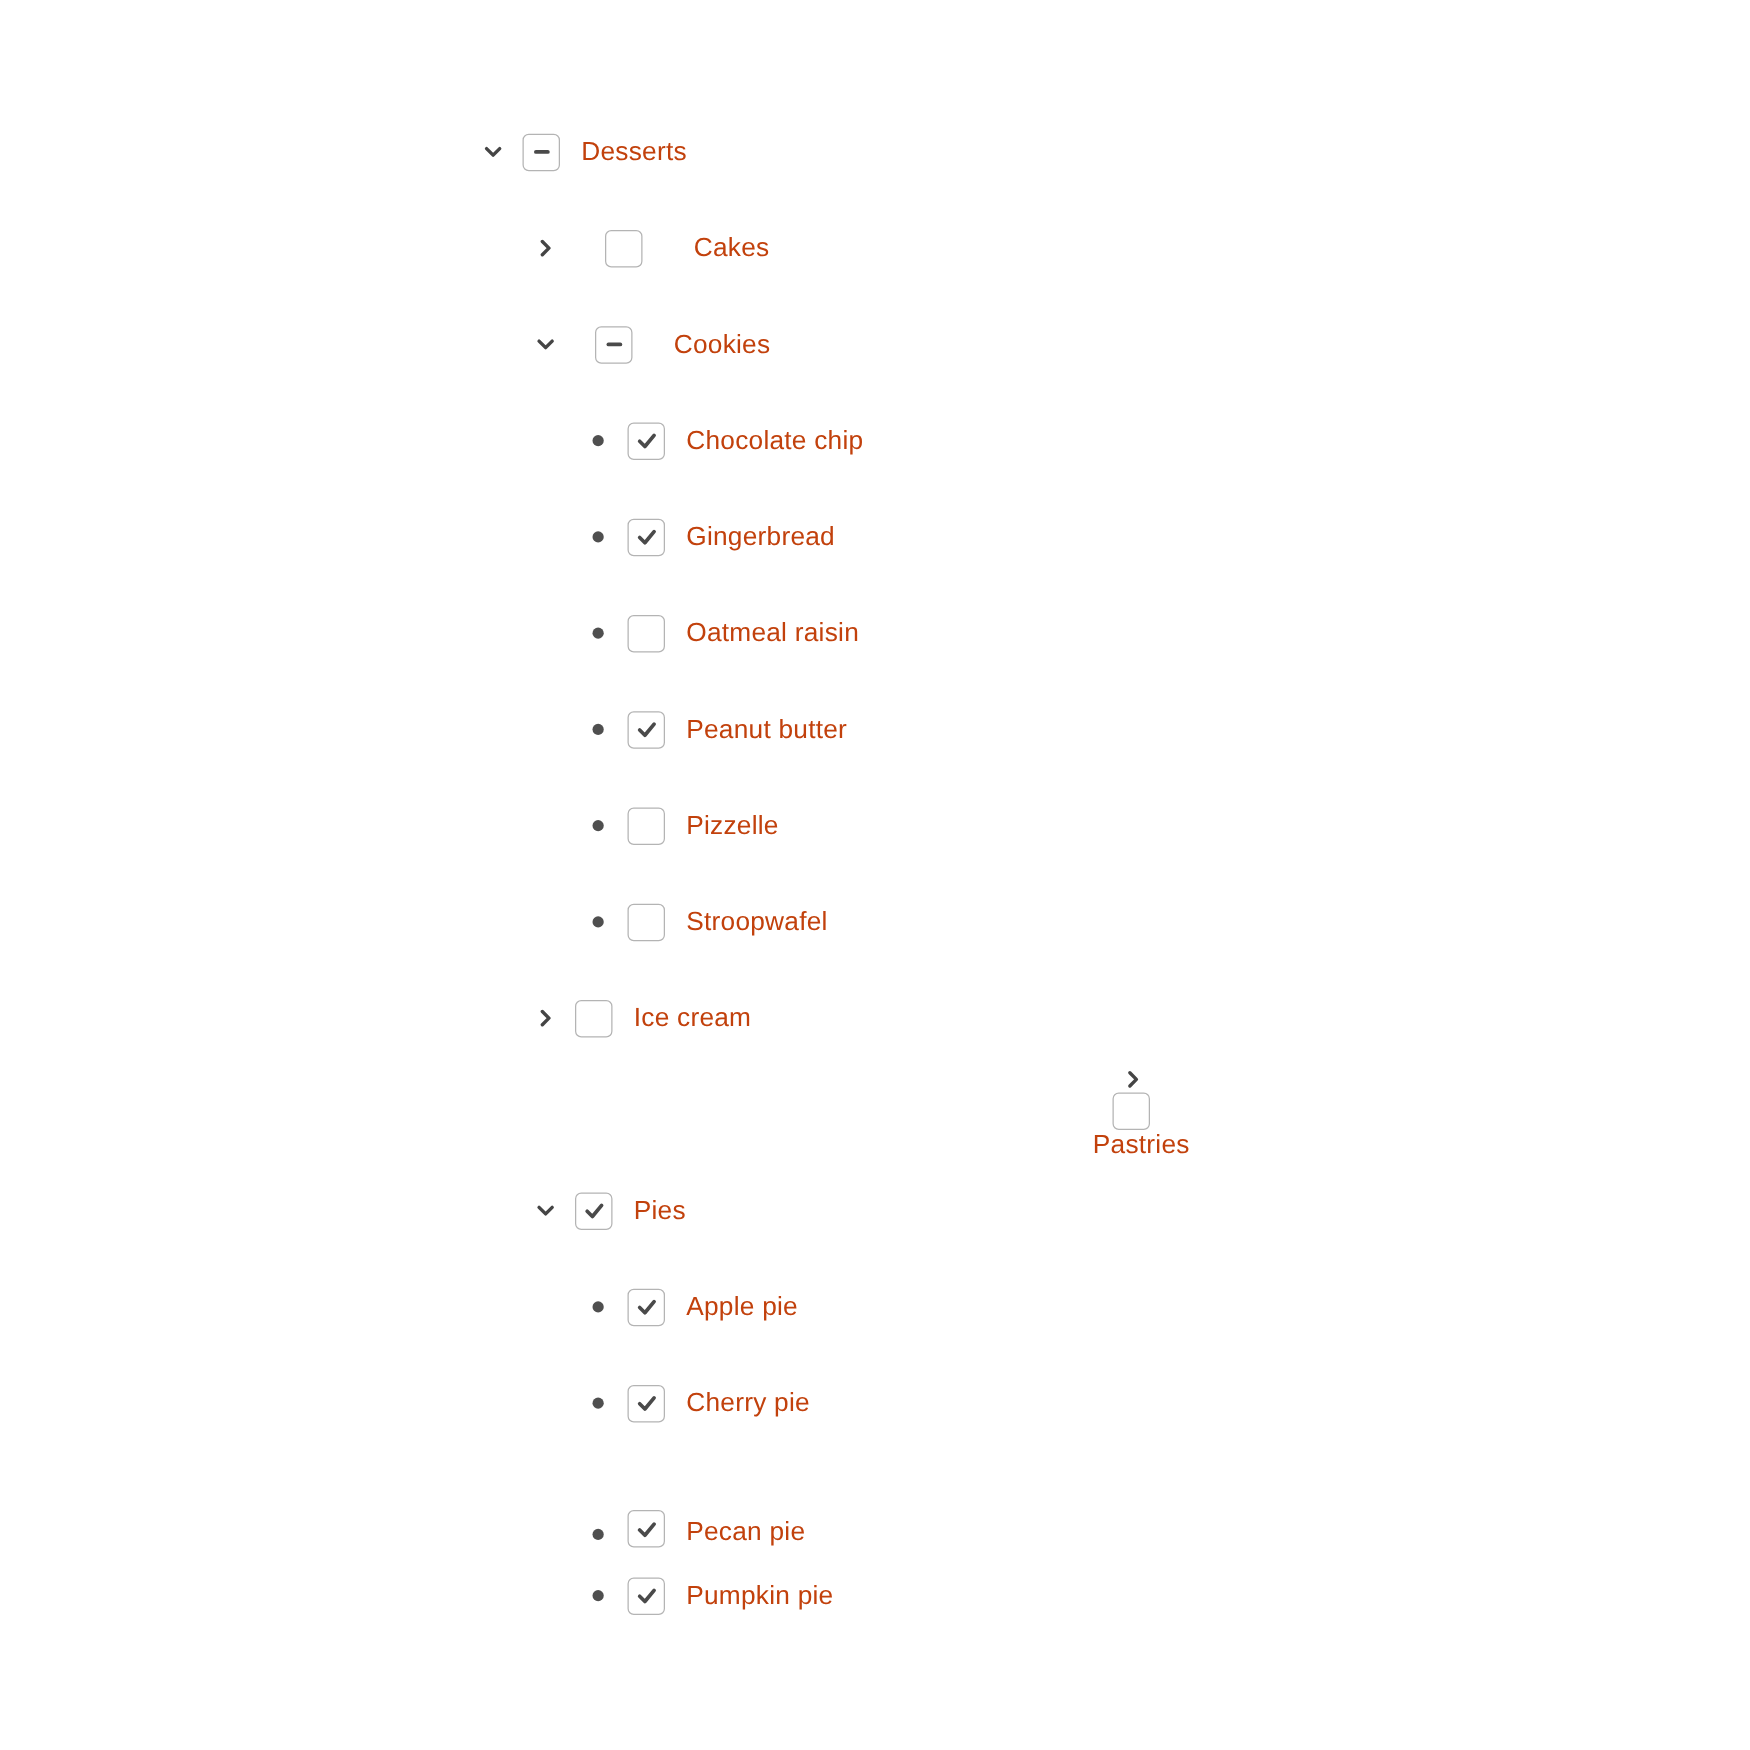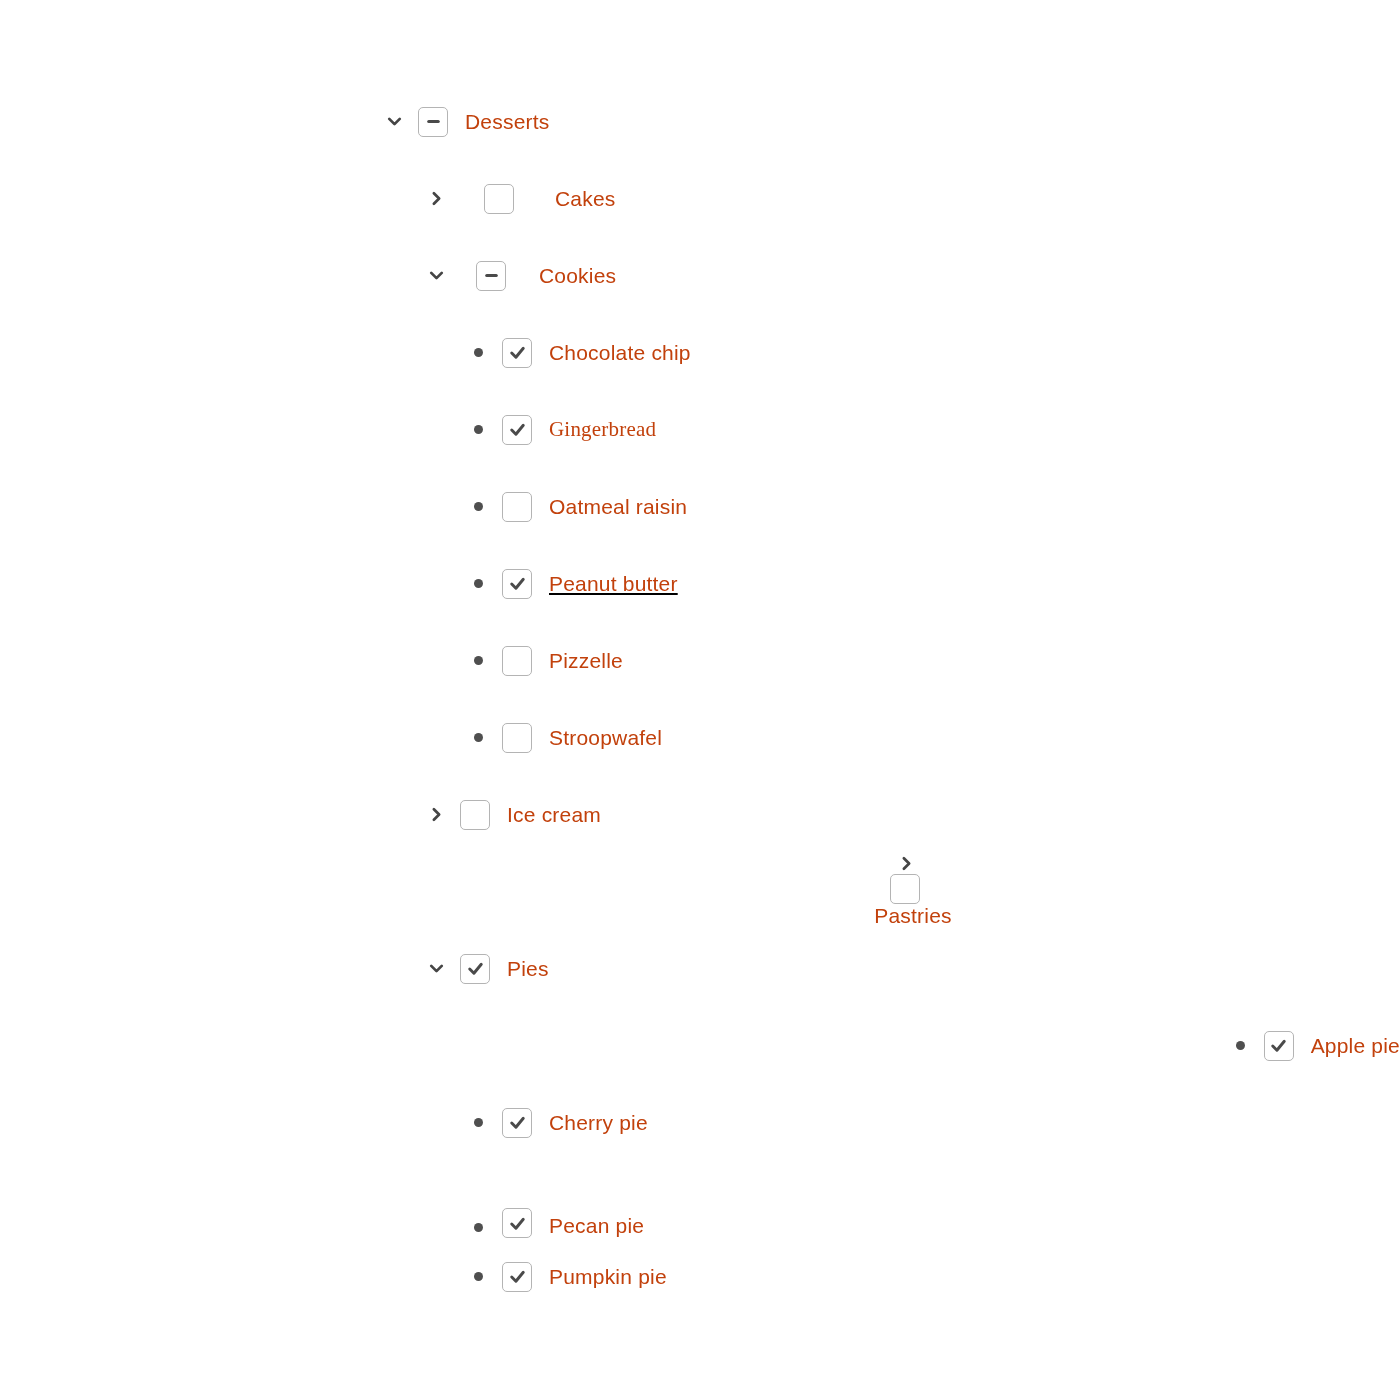--- a/index.html
+++ b/index.html
@@ -124,21 +124,21 @@
       <span class="bullet"></span>
     </span>
     <span class="checkbox" role="checkbox" aria-checked="true">
       <svg width="21" height="21" viewBox="0 0 20 20" fill="none">
         <polyline points="4.5,10.5 8.5,14.5 15.5,6" stroke="#4a4a4a" stroke-width="2.8" stroke-linecap="round" stroke-linejoin="round"></polyline>
       </svg>
 
     </span>
     <span class="row-label">Chocolate chip</span>
   </div>
-    <div class="tree-row" style="padding-left: 468px; font-family: Liberation Serif, serif;">
+    <div class="tree-row" style="padding-left: 468px;">
     <span class="toggle">
 
       <span class="bullet"></span>
     </span>
     <span class="checkbox" role="checkbox" aria-checked="true">
       <svg width="21" height="21" viewBox="0 0 20 20" fill="none">
         <polyline points="4.5,10.5 8.5,14.5 15.5,6" stroke="#4a4a4a" stroke-width="2.8" stroke-linecap="round" stroke-linejoin="round"></polyline>
       </svg>
 
     </span>
@@ -148,21 +148,21 @@
     <span class="toggle">
 
       <span class="bullet"></span>
     </span>
     <span class="checkbox" role="checkbox" aria-checked="false">
       
       
     </span>
     <span class="row-label">Oatmeal raisin</span>
   </div>
-    <div class="tree-row" style="padding-left: 468px; text-decoration: underline;">
+    <div class="tree-row" style="padding-left: 468px;">
     <span class="toggle">
 
       <span class="bullet"></span>
     </span>
     <span class="checkbox" role="checkbox" aria-checked="true">
       <svg width="21" height="21" viewBox="0 0 20 20" fill="none">
         <polyline points="4.5,10.5 8.5,14.5 15.5,6" stroke="#4a4a4a" stroke-width="2.8" stroke-linecap="round" stroke-linejoin="round"></polyline>
       </svg>
 
     </span>
@@ -226,21 +226,21 @@
 
     </span>
     <span class="checkbox" role="checkbox" aria-checked="true">
       <svg width="21" height="21" viewBox="0 0 20 20" fill="none">
         <polyline points="4.5,10.5 8.5,14.5 15.5,6" stroke="#4a4a4a" stroke-width="2.8" stroke-linecap="round" stroke-linejoin="round"></polyline>
       </svg>
 
     </span>
     <span class="row-label">Pies</span>
   </div>
-    <div class="tree-row" style="padding-left: 468px; justify-content: flex-end;">
+    <div class="tree-row" style="padding-left: 468px;">
     <span class="toggle">
 
       <span class="bullet"></span>
     </span>
     <span class="checkbox" role="checkbox" aria-checked="true">
       <svg width="21" height="21" viewBox="0 0 20 20" fill="none">
         <polyline points="4.5,10.5 8.5,14.5 15.5,6" stroke="#4a4a4a" stroke-width="2.8" stroke-linecap="round" stroke-linejoin="round"></polyline>
       </svg>
 
     </span>

